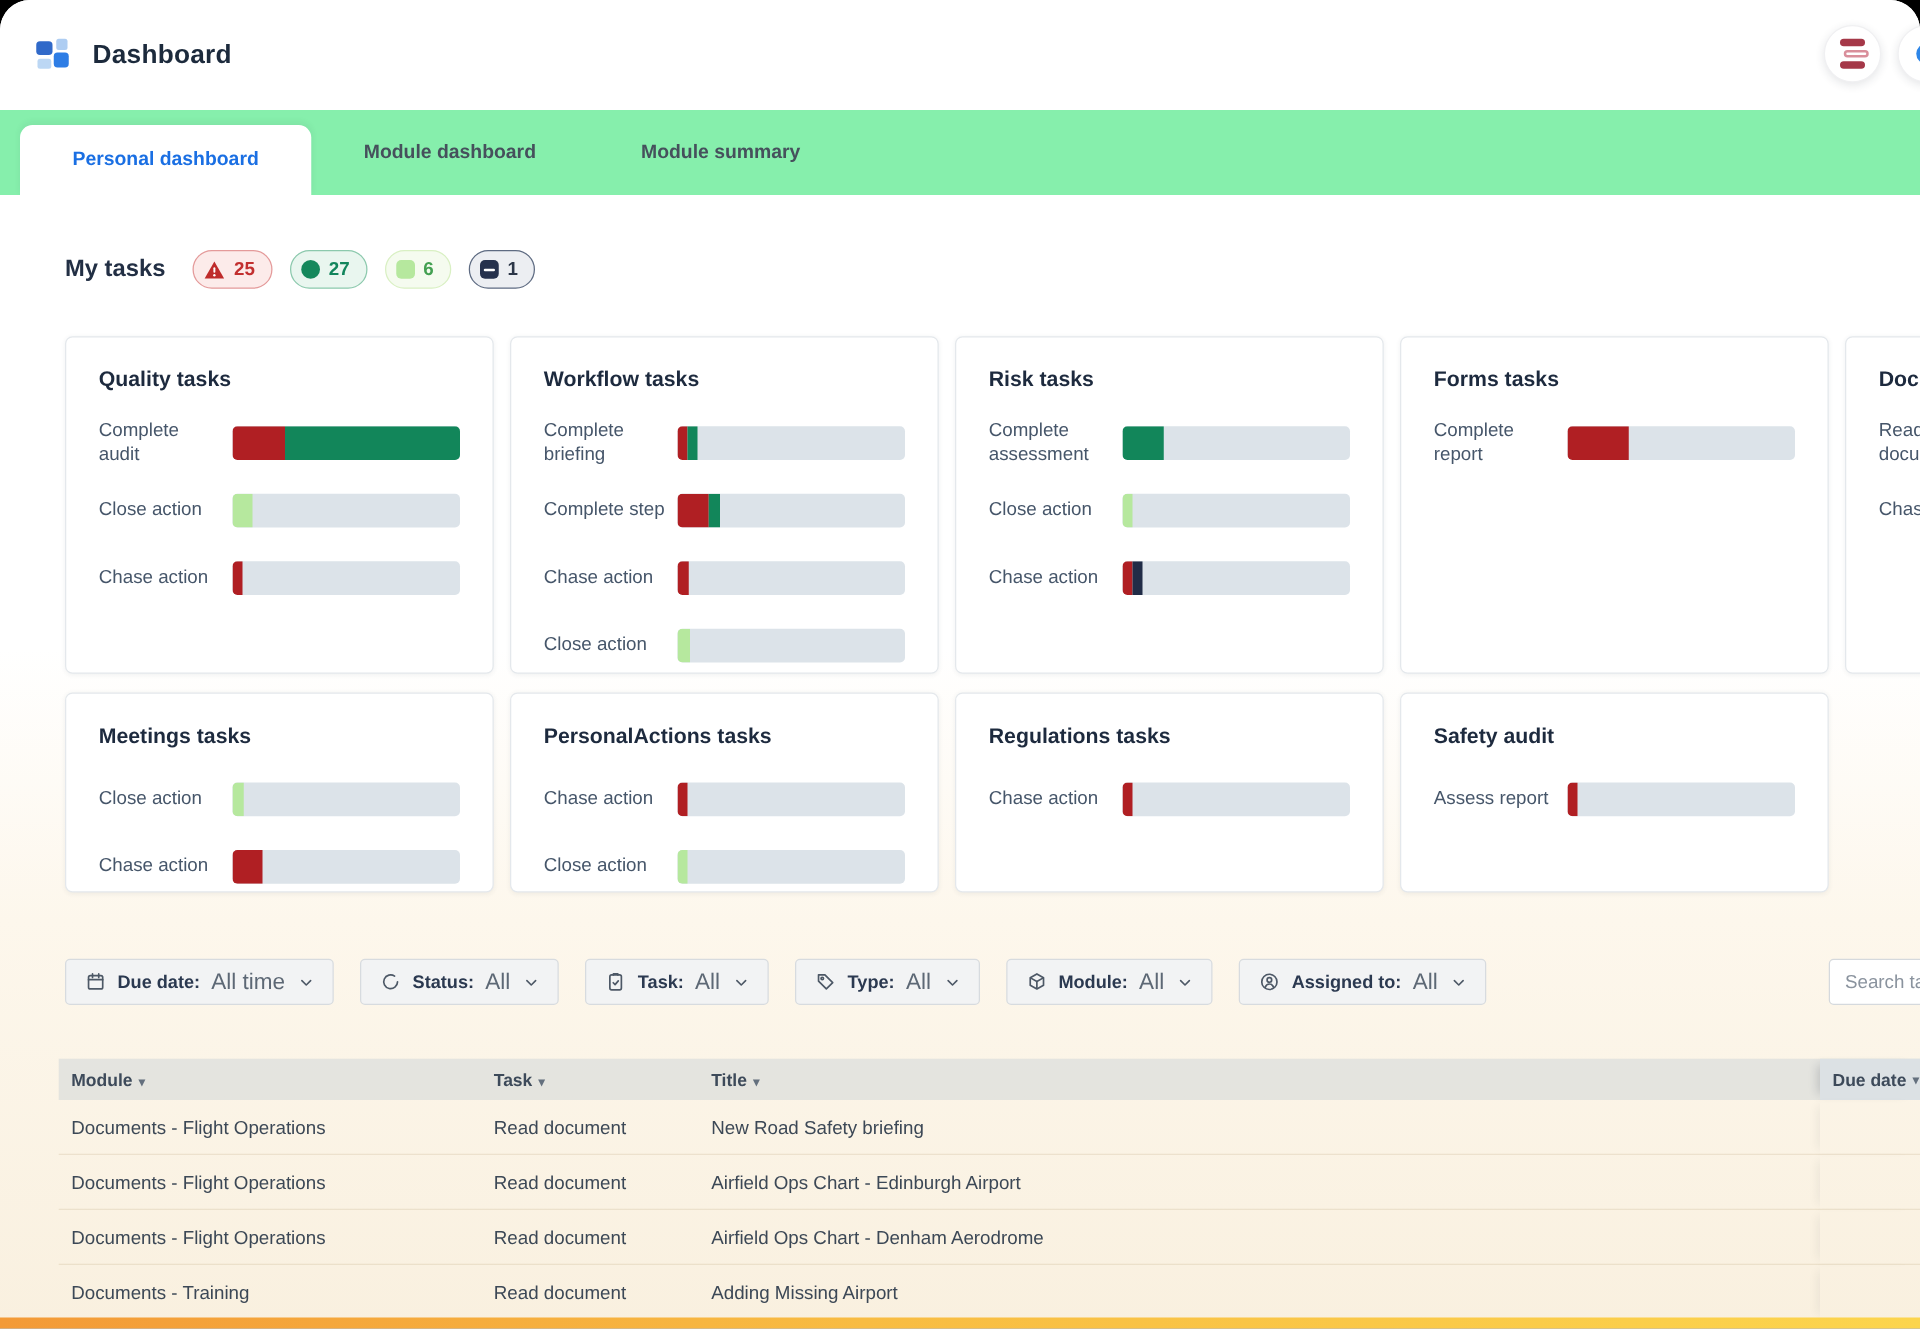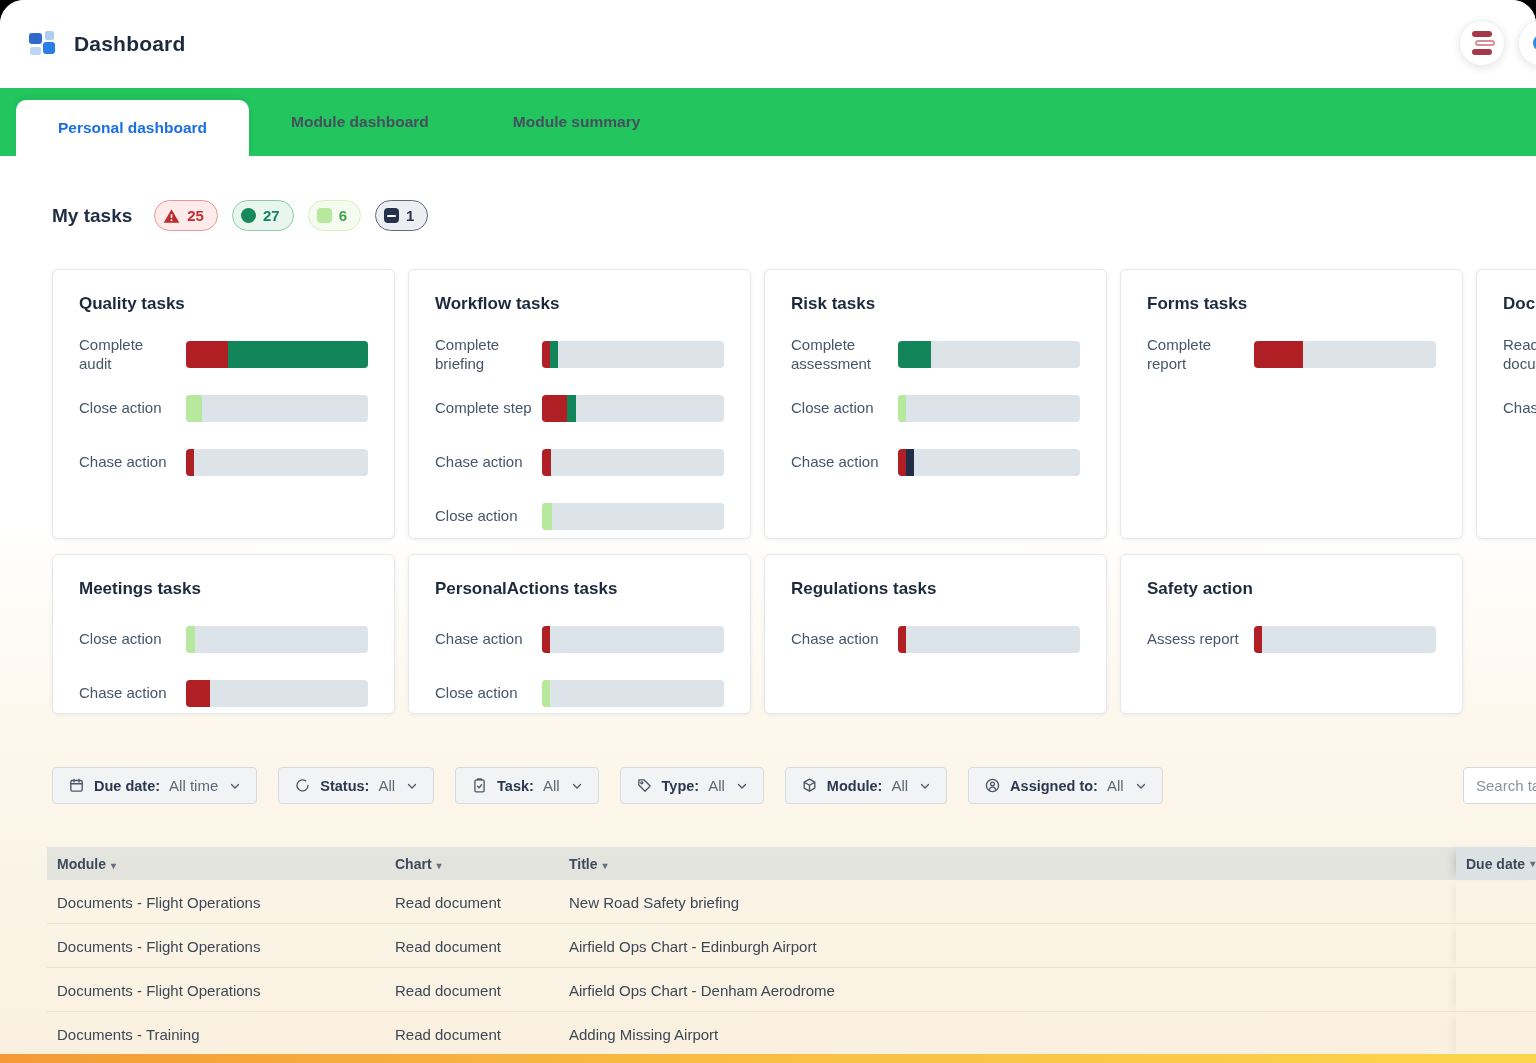--- a/index.html
+++ b/index.html
@@ -23,21 +23,21 @@
   .round-btn{ position:absolute; top:20px; width:46px; height:46px; border-radius:50%;
     background:#fff; border:1px solid #f0f0f2; box-shadow:0 2px 8px rgba(30,40,60,.12);
     cursor:pointer; }
   .brand-btn{ right:31px; display:flex; flex-direction:column; align-items:center; justify-content:center; gap:3px;}
   .brand-btn b{ display:block; width:20px; height:6px; border-radius:3px; background:var(--brand_red,#a53848); }
   .brand-btn b.mid{ width:20px; height:6px; background:#fff; border:2px solid #d via; border:2px solid #d98f9b; margin-left:6px;}
   .profile-btn{ right:-28px; display:flex; align-items:center; justify-content:center; }
   .profile-btn s{ display:block; width:16px; height:16px; border-radius:50%; background:#2e86e8; }
 
   
-  .tabstrip{ position:relative; height:68px; background:#22c55e; padding-left:16px;
+  .tabstrip{ position:relative; height:68px; background:#86efac; padding-left:16px;
     display:flex; align-items:flex-end; }
   .tab{ height:68px; display:flex; align-items:center; padding:0 42px; font-size:15.5px;
     font-weight:600; color:#46505c; cursor:pointer; background:transparent; border:none;
     font-family:inherit; }
   .tab.active{ height:56px; background:#fff; border-radius:10px 10px 0 0;
     color:var(--accent_blue,#1a6fe3); font-weight:700; box-shadow:0 -2px 6px rgba(30,40,60,.06); }
 
   
   .content{ position:absolute; top:156px; left:0; right:0; bottom:0;
     background:linear-gradient(180deg,#ffffff 0%, #ffffff 40%, #fdf7ec 64%, #f9f0df 100%); }
@@ -70,21 +70,21 @@
   .bar-track .seg{ height:100%; }
 
   
   .filter-row{ position:relative; height:37px; margin-top:53px; padding-left:52px;
     display:flex; gap:21px; }
   .filter-btn{ display:inline-flex; align-items:center; gap:9px; height:37px; padding:0 15px;
     background:#f2f3f4; border:1px solid #d7dbdf; border-radius:4px; cursor:pointer;
     font-family:inherit; white-space:nowrap; }
   .filter-btn svg{ color:#4d5866; flex:0 0 auto; }
   .f-label{ font-size:14.5px; font-weight:700; color:#2b3950;text-align:center; }
-  .f-value{ font-size:15px; color:#5d6875; }
+  .f-value{ font-size:18px; color:#5d6875; }
   .f-chevron{ margin-left:2px; color:#55606d; }
   .search-box{ position:absolute; left:1463px; top:0; width:230px; height:37px; background:#fff;
     border:1px solid #d5d9dd; border-radius:4px; padding:0 12px; font-size:15px; color:#707a86;
     font-family:inherit; outline:none; }
   .search-box::placeholder{ color:#8a939e; }
 
   
   .task-table{ margin:43px 0 0 47px; }
   .t-row{ display:grid; grid-template-columns:338px 174px 1fr 80px; align-items:center; }
   .t-head{ height:33px; background:rgba(196,206,213,.42); }
@@ -303,21 +303,21 @@
     <div class="card-body">
             <div class="bar-row">
     <span class="bar-label">Chase action</span>
     <div class="bar-track">
                 <div class="seg" style="width: 4.5%; background: rgb(176, 31, 35);"></div>
               </div>
   </div>
           </div>
   </section>
         <section class="card">
-    <h3 class="card-title">Safety action</h3>
+    <h3 class="card-title">Safety audit</h3>
     <div class="card-body">
             <div class="bar-row">
     <span class="bar-label">Assess report</span>
     <div class="bar-track">
                 <div class="seg" style="width: 4.5%; background: rgb(176, 31, 35);"></div>
               </div>
   </div>
           </div>
   </section>
       </div>
@@ -392,21 +392,21 @@
   </button>
         <input class="search-box" type="text" placeholder="Search tasks" style="">
     </div>
 
     <div class="task-table">
       <div class="t-row t-head" id="table-head">
           <div class="t-cell">
     <span>Module</span><span class="sort">▾</span>
   </div>
           <div class="t-cell">
-    <span>Chart</span><span class="sort">▾</span>
+    <span>Task</span><span class="sort">▾</span>
   </div>
           <div class="t-cell">
     <span>Title</span><span class="sort">▾</span>
   </div>
           <div class="t-cell due-h">
     <span>Due date</span>
             <span class="sort">▾</span>
   </div>
         </div>
       <div class="t-body" id="table-body">

